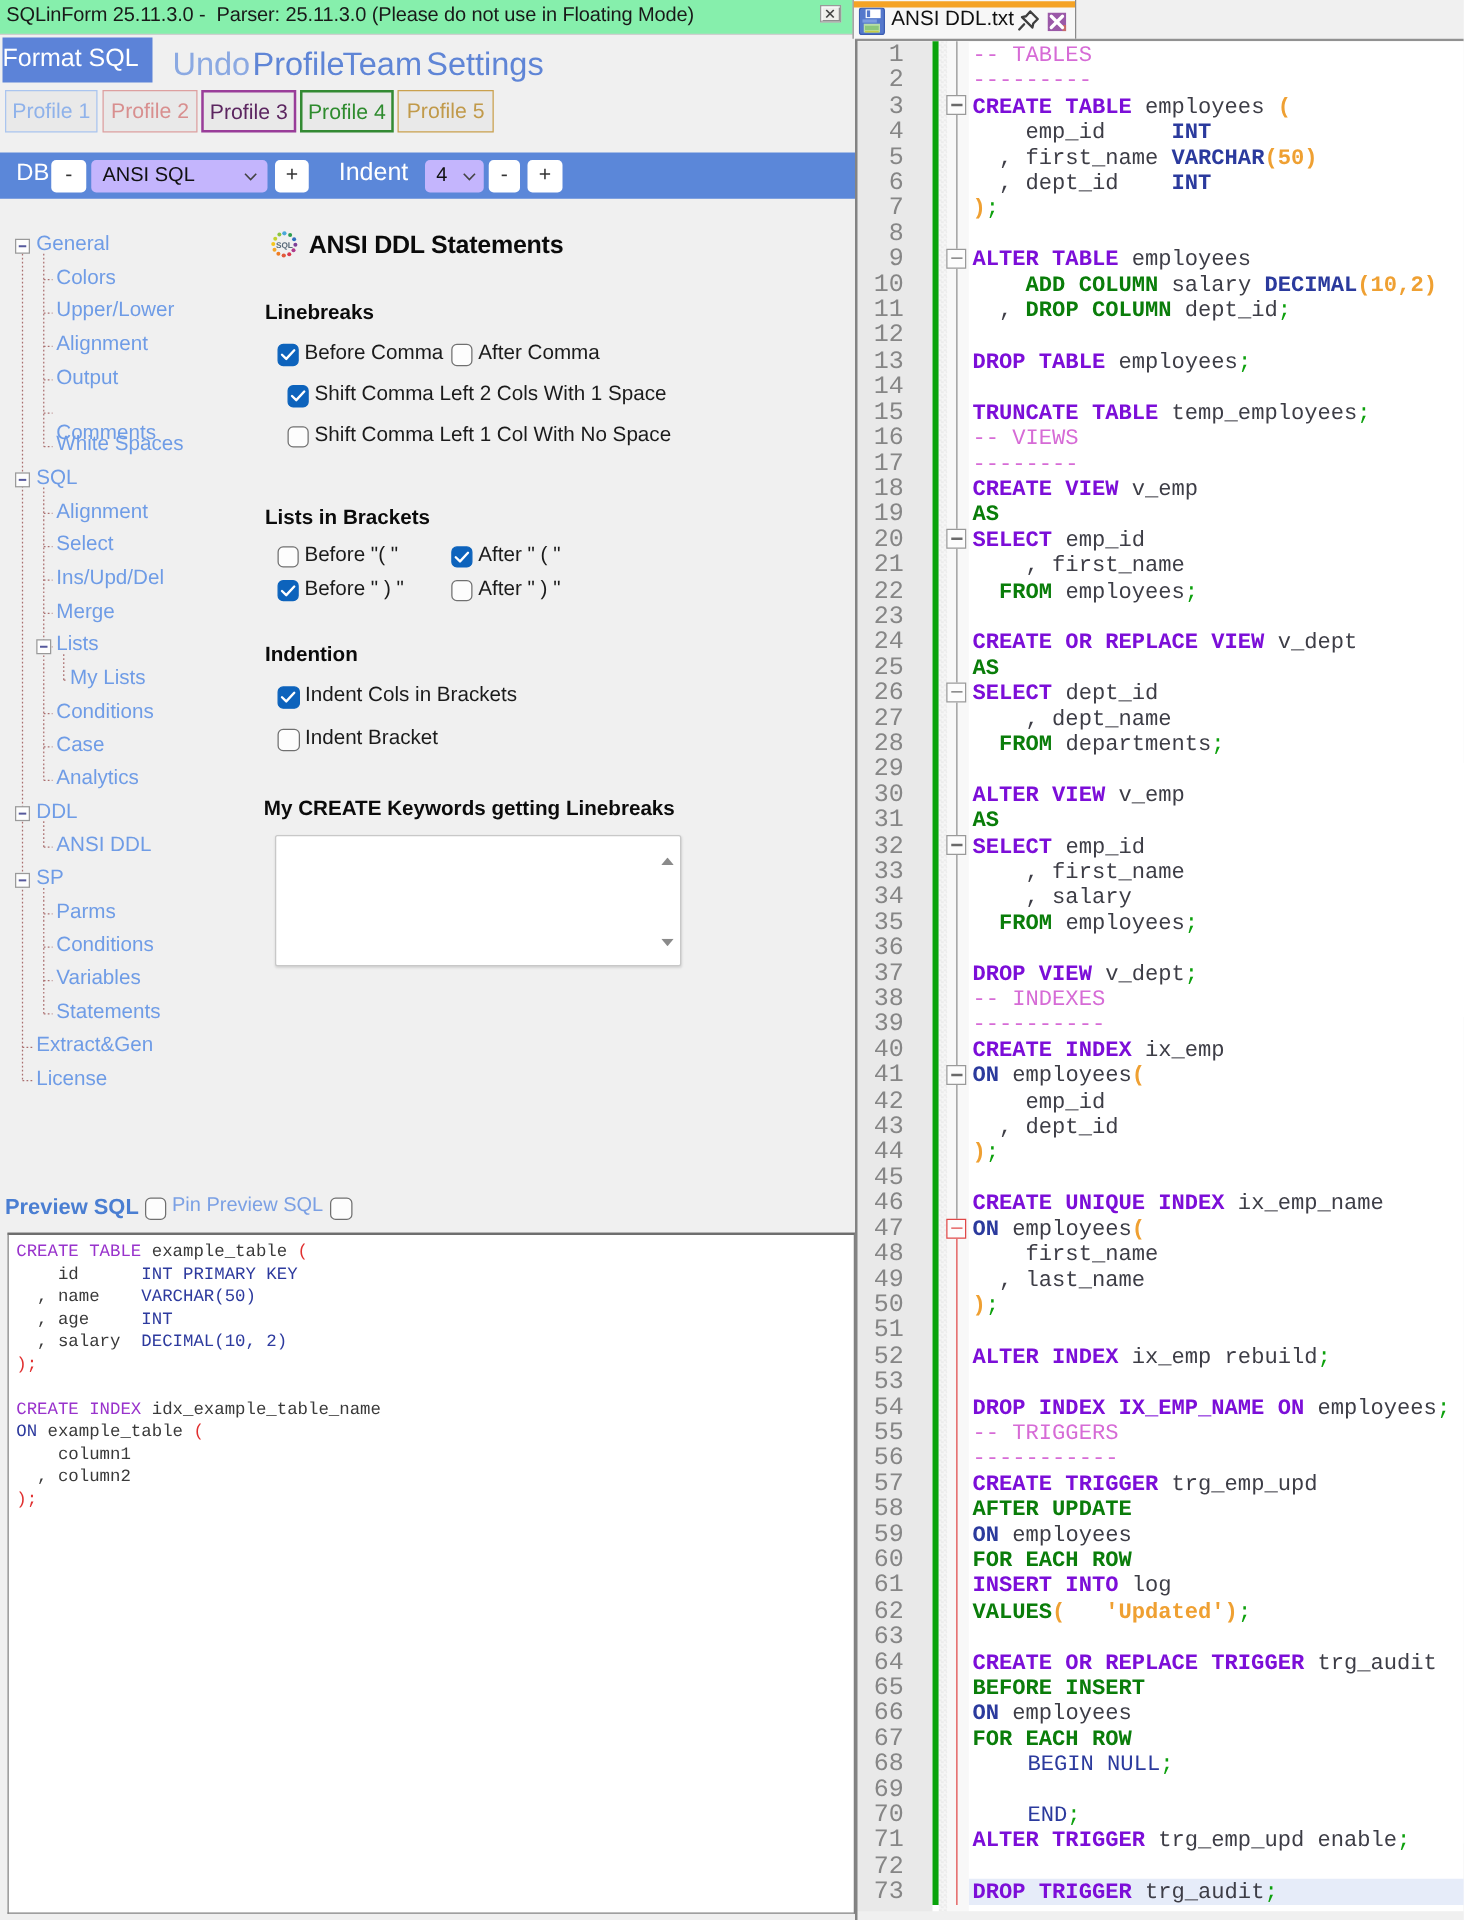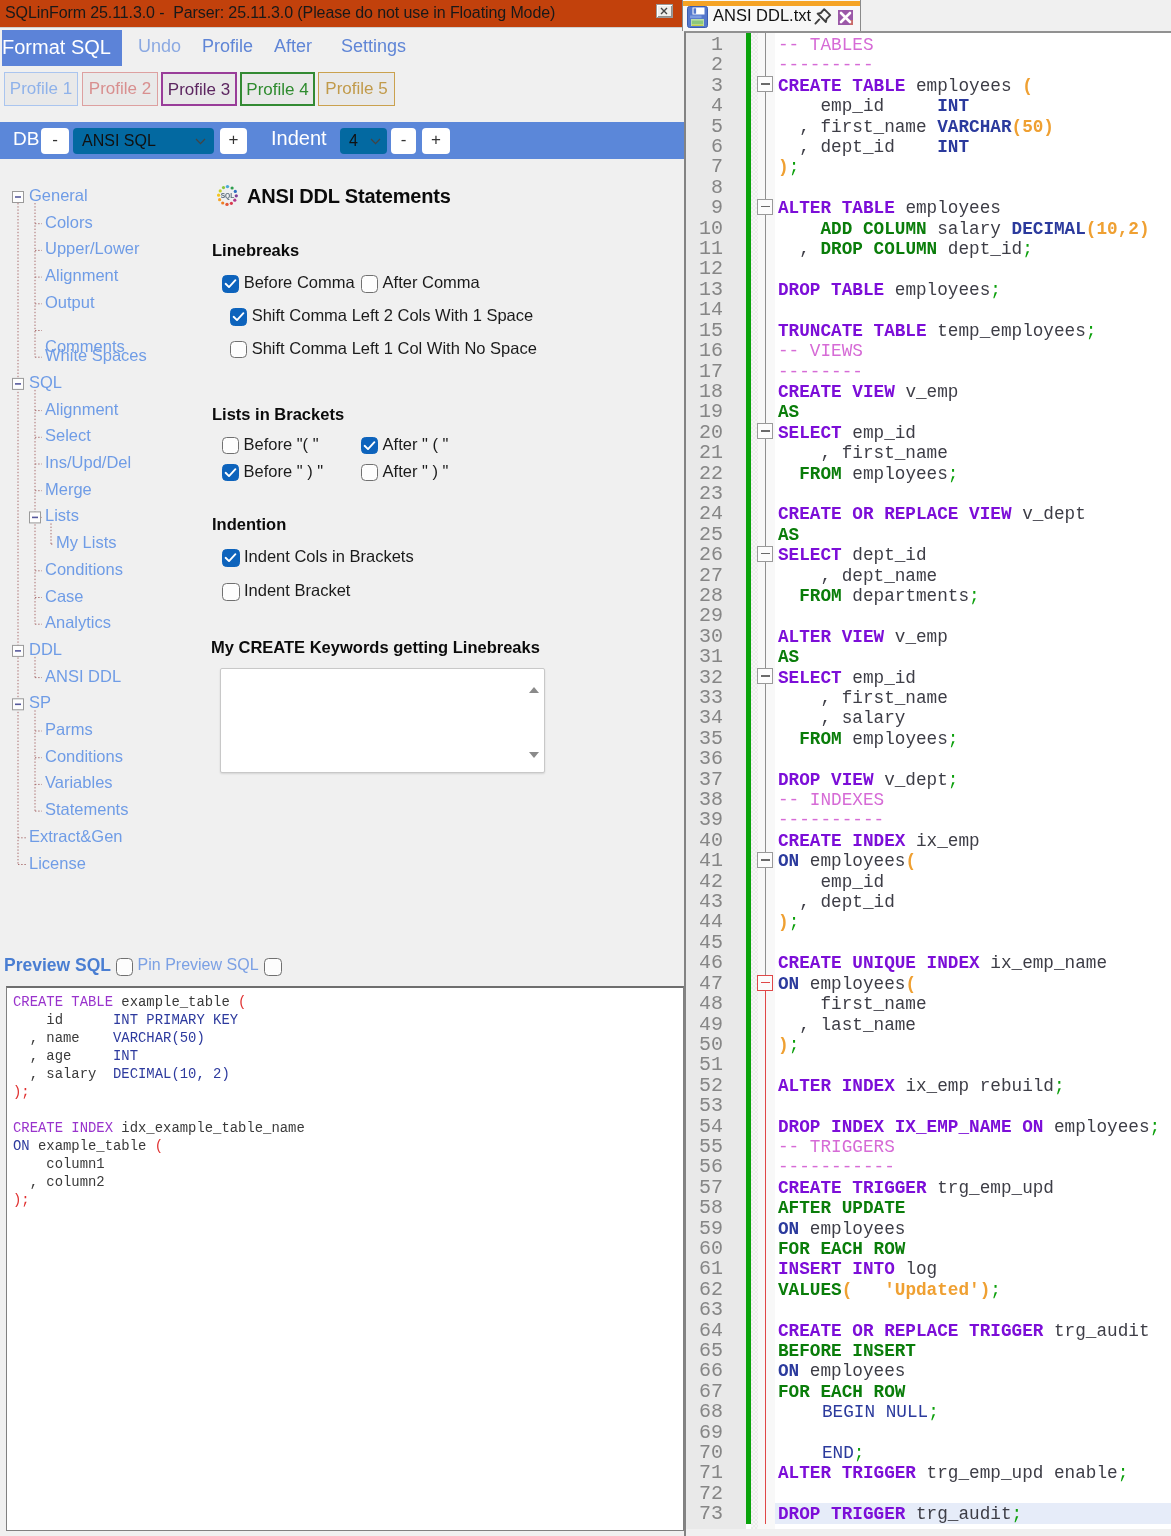--- a/index.html
+++ b/index.html
@@ -1,39 +1,39 @@
 <!DOCTYPE html>
 <html><head><meta charset="utf-8"><title>SQLinForm</title>
 <style>
 * { margin:0; padding:0; box-sizing:border-box; }
 html,body { width:1171px; height:1536px; overflow:hidden; }
 body { font-family:"Liberation Sans",sans-serif; background:#f0f0f0; position:relative; }
 .abs { position:absolute; }
 i { font-style:normal; }
 
 
-#titlebar { position:absolute; left:0; top:0; width:684px; height:28px; background:#c2410c;
+#titlebar { position:absolute; left:0; top:0; width:684px; height:28px; background:#86efac;
   border-bottom:1px solid #cfcfcf; }
 #titletxt { position:absolute; left:5px; top:4px; font-size:16px; color:#191919; letter-spacing:-0.1px; }
 #closebtn { position:absolute; left:656px; top:4px; width:17px; height:14px; background:#efefec;
   border:1px solid #9a9a9a; box-shadow:inset 1px 1px 0 #fff, inset -1px -1px 0 #8f8f8f; }
 #closebtn svg { position:absolute; left:3px; top:2px; }
 
 #fmtbtn { position:absolute; left:2px; top:30px; width:120px; height:36px; background:#5c83d8;
   color:#fff; font-size:20px; line-height:35px; }
-.mlink { position:absolute; top:36px; font-size:18px; color:#5f85d6; }
+.mlink { position:absolute; top:36px; font-size:26px; color:#5f85d6; }
 
 .pbtn { position:absolute; top:72px; height:34px; background:#e9e9e9; font-size:17px;
   text-align:center; line-height:32px; }
 
 #bluebar { position:absolute; left:0; top:122px; width:684px; height:37px; background:#5b87d9; }
 .bbtxt { position:absolute; color:#fff; font-size:20px; top:5px; }
 .bbtn { position:absolute; top:6px; height:26px; background:#fff; border-radius:4px;
   font-size:17px; color:#333; text-align:center; line-height:24px; }
-.bsel { position:absolute; top:6px; height:26px; background:#0369a1; border-radius:4px;
+.bsel { position:absolute; top:6px; height:26px; background:#c4b5fd; border-radius:4px;
   font-size:16px; color:#111; line-height:26px; }
 .chv { position:absolute; line-height:0; }
 
 
 .ti { position:absolute; font-size:16.5px; color:#6f9ce6; white-space:nowrap; }
 
 
 .h1 { position:absolute; font-size:20px; letter-spacing:-0.2px; font-weight:bold; color:#0b0b0b; white-space:nowrap; }
 .h2 { position:absolute; font-size:16.5px; font-weight:bold; color:#0b0b0b; white-space:nowrap; }
 .cbx { position:absolute; width:17.5px; height:17.5px; background:#fdfdfd; border:1.6px solid #707070;
@@ -101,21 +101,21 @@
 </div>
 <div id="closebtn">
     <svg width="8" height="8" viewBox="0 0 8 8">
       <path d="M1 1 L7 7 M7 1 L1 7" stroke="#444" stroke-width="1.4"></path>
     </svg>
   </div>
 
 <div id="fmtbtn">Format SQL</div>
 <div class="mlink" style="left:138px;color:#8ba9e2">Undo</div>
 <div class="mlink" style="left:202px">Profile</div>
-<div class="mlink" style="left:274px">After</div>
+<div class="mlink" style="left:274px">Team</div>
 <div class="mlink" style="left:341px">Settings</div>
 
 <div class="pbtn" style="left:4px;width:74px;border:1px solid #aac5ef;color:#8fb2ea">Profile 1</div>
 <div class="pbtn" style="left:82px;width:76px;border:1px solid #dda0a0;color:#d88f8f">Profile 2</div>
 <div class="pbtn" style="left:161px;width:76px;border:2px solid #993d99;color:#5c2660">Profile 3</div>
 <div class="pbtn" style="left:240px;width:75px;border:2px solid #338a33;color:#2e8b2e">Profile 4</div>
 <div class="pbtn" style="left:318px;width:77px;border:1px solid #caa14e;color:#c19a4a">Profile 5</div>
 
 <div id="bluebar">
   <div class="bbtxt" style="left:13px;font-size:19px;top:6px">DB</div>

